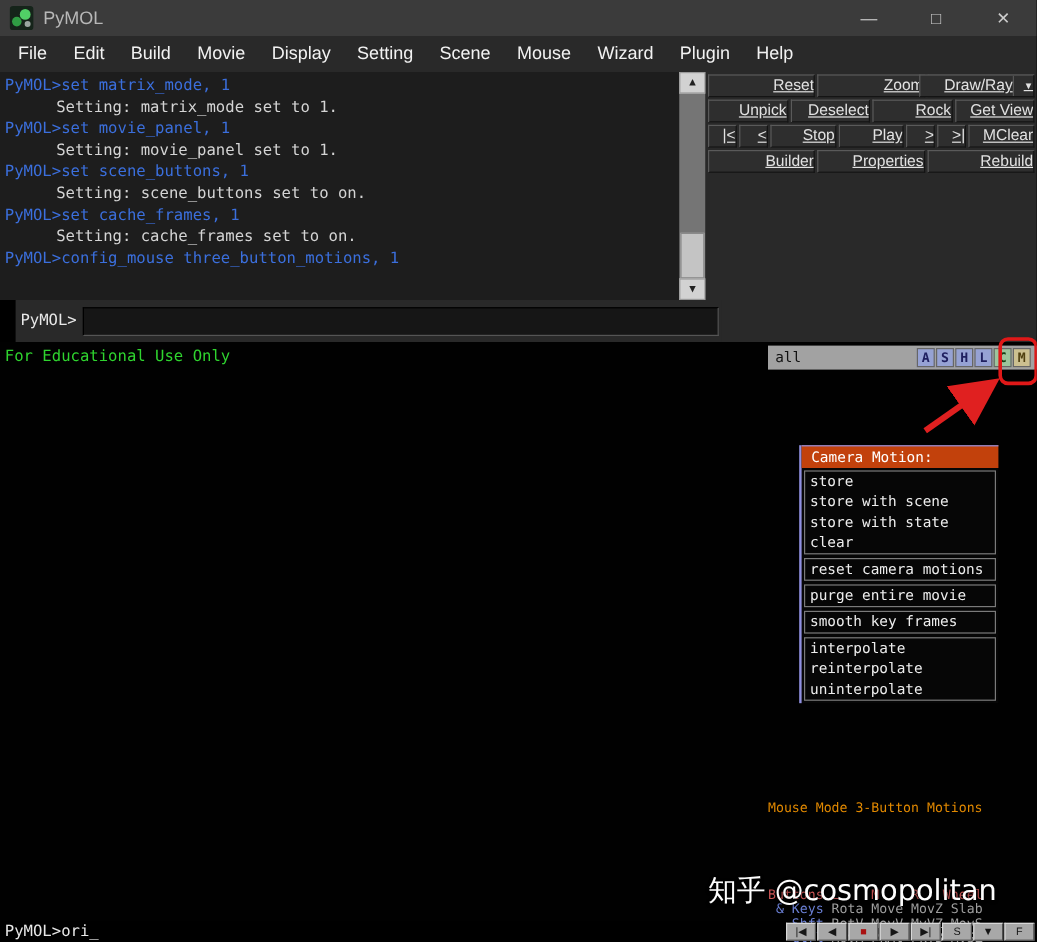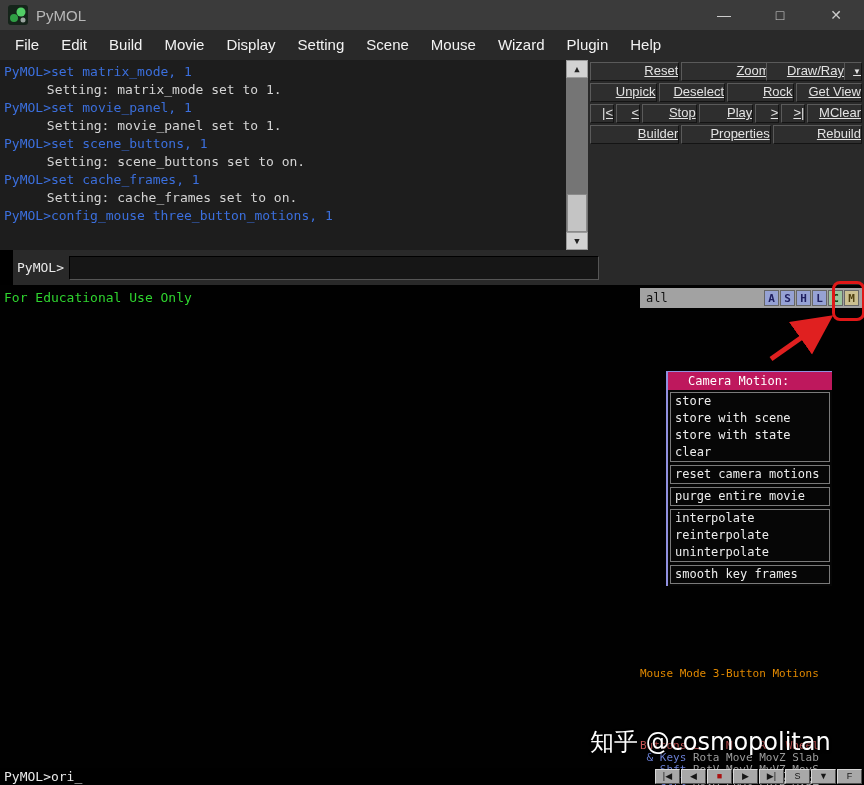--- a/index.html
+++ b/index.html
@@ -51,21 +51,21 @@
   
   .obj-panel{left:640px;top:288px;width:224px;height:20px;background:#a2a2a2;display:flex;align-items:center;box-sizing:border-box;padding-right:5px;}
   .obj-name{font:12px "DejaVu Sans Mono",monospace;color:#111;padding-left:6px;flex:1;}
   .op-btn{width:15px;height:16px;margin-left:1px;text-align:center;font:bold 11px/16px "DejaVu Sans Mono",monospace;border:1px solid #666;box-sizing:border-box;}
   .v-blue{background:#96a2d4;color:#202060;}
   .v-green{background:#9cc49c;color:#154015;}
   .v-tan{background:#ccc090;color:#504010;}
 
   
   .camera-menu{left:666px;top:371px;width:166px;background:#060606;border-left:2px solid #9090e0;box-sizing:border-box;}
-  .cm-title{background:#be185d;color:#fff;font:12px/18px "DejaVu Sans Mono",monospace;padding-left:20px;border-top:1px solid #9090e0;white-space:pre;}
+  .cm-title{background:#c2410c;color:#fff;font:12px/18px "DejaVu Sans Mono",monospace;padding-left:8px;border-top:1px solid #9090e0;white-space:pre;}
   .cm-body{padding:2px;}
   .cm-group{border:1px solid #7a7a7a;margin-bottom:3px;}
   .cm-group:last-of-type{margin-bottom:0;}
   .cm-item{font:12px/17px "DejaVu Sans Mono",monospace;color:#ededed;padding-left:4px;white-space:pre;}
 
   
   .mouse-panel{left:640px;top:644px;width:224px;font:11px/12px "DejaVu Sans Mono",monospace;white-space:pre;}
   .mp-title{color:#e08800;}
   .v-red{color:#cc5555;text-align:right;}
   .v-blu{color:#6a7fd4;margin-top:28px;}
@@ -207,27 +207,27 @@
     <div class="cm-group">
 
     <div class="cm-item">reset camera motions</div>
       </div>
     <div class="cm-group">
 
     <div class="cm-item">purge entire movie</div>
       </div>
     <div class="cm-group">
 
+    <div class="cm-item">smooth key frames</div>
+      </div>
+    <div class="cm-group">
+
     <div class="cm-item">interpolate</div>
         <div class="cm-item">reinterpolate</div>
         <div class="cm-item">uninterpolate</div>
-      </div>
-    <div class="cm-group">
-
-    <div class="cm-item">smooth key frames</div>
       </div>
   </div>
 </div>
 
 <div class="abs mouse-panel">
   <div class="mp-title">Mouse Mode 3-Button Motions</div>
   <div>
     
   <div class="mouse-row"><span class="m-label v-red">Buttons</span><span class="m-values v-red"> L    M    R   Wheel</span></div><div class="mouse-row"><span class="m-label v-blu"> &amp; Keys</span><span class="m-values v-gray"> Rota Move MovZ Slab</span></div><div class="mouse-row"><span class="m-label v-blu">   Shft</span><span class="m-values v-gray"> RotV MovV MvVZ MovS</span></div><div class="mouse-row"><span class="m-label v-blu">   Ctrl</span><span class="m-values v-gray"> MovA PkAt PkTB MvSZ</span></div></div>
   

